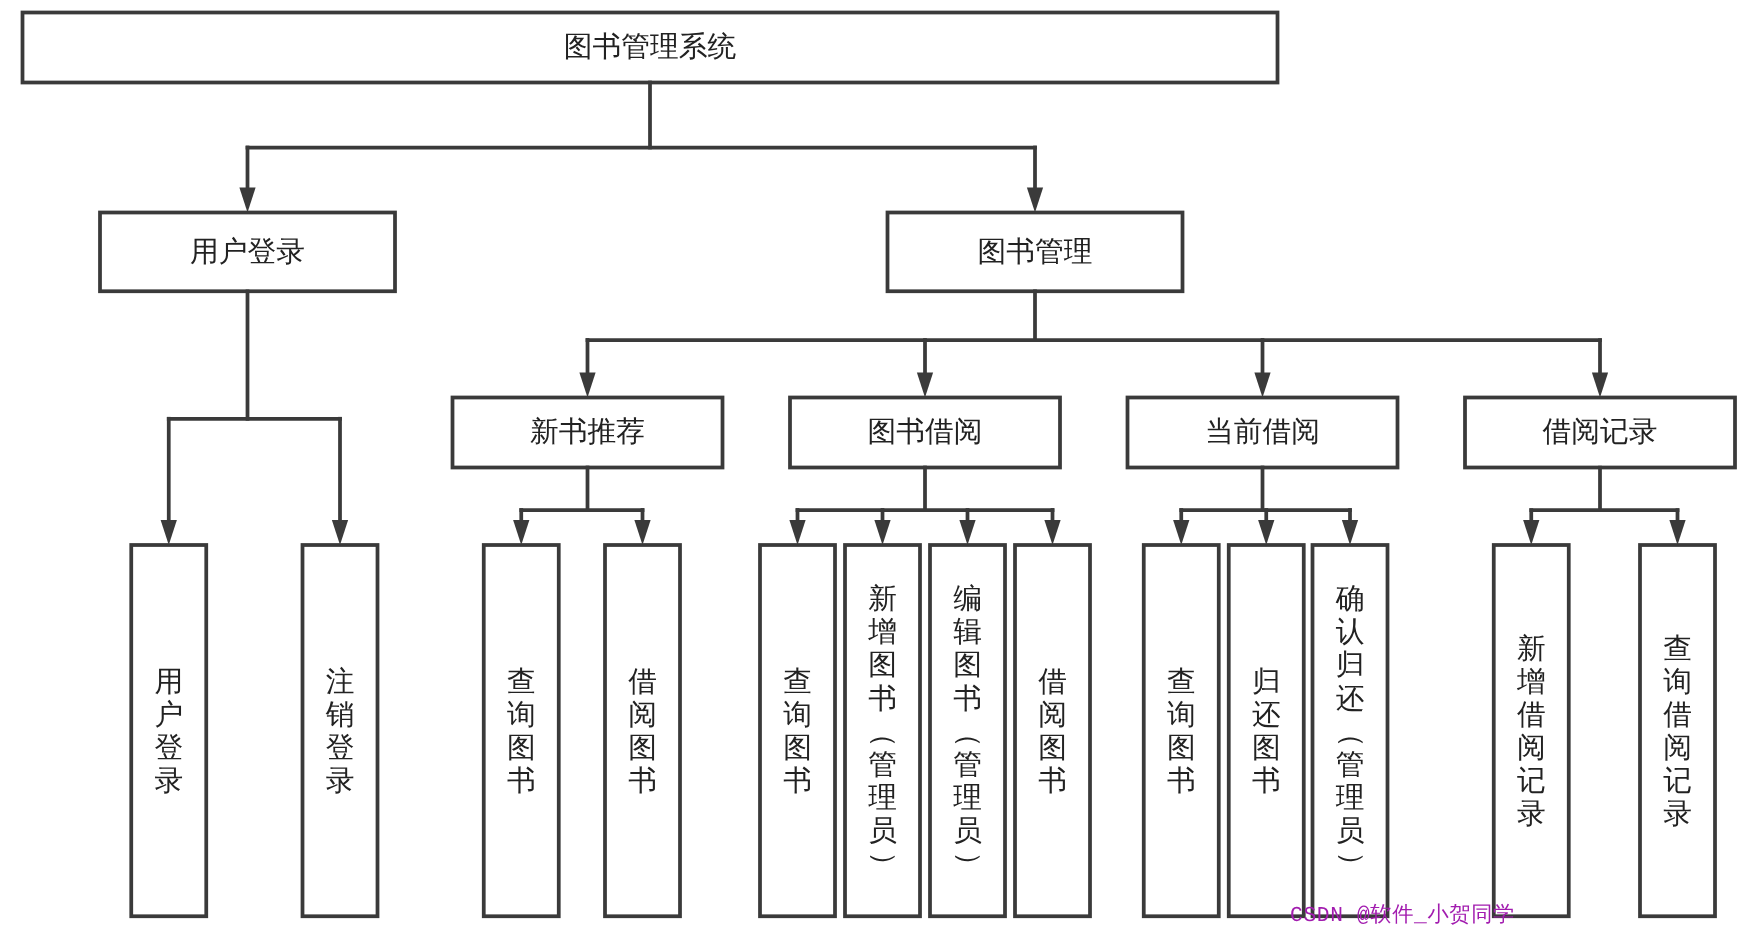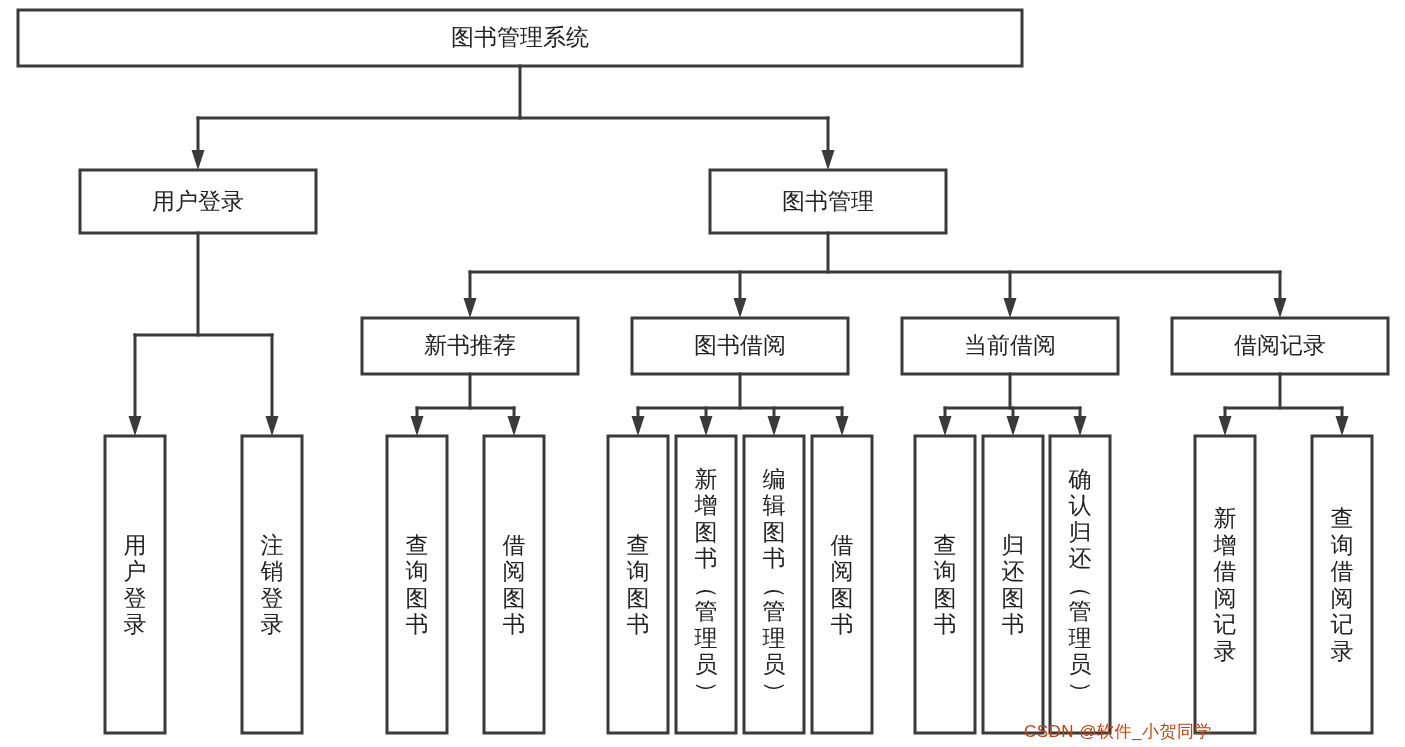--- a/index.html
+++ b/index.html
@@ -54,23 +54,23 @@
     font-family: "Liberation Sans", "DejaVu Sans", sans-serif;
     font-size: 23px;
     fill: #222222;
     text-anchor: middle;
     white-space: pre;
   }
   .watermark {
     position: absolute;
     right: 10px;
     bottom: 4px;
-    font-family: Liberation Sans, sans-serif;
+    font-family: Liberation Mono, monospace;
     font-size: 17px;
-    color: #c2410c;
+    color: #a21caf;
     letter-spacing: 0.5px;
     user-select: none;
     white-space: nowrap;
     margin-top: 28px;
   }
 </style>
 </head>
 <body>
 
 <div id="diagram-root">

